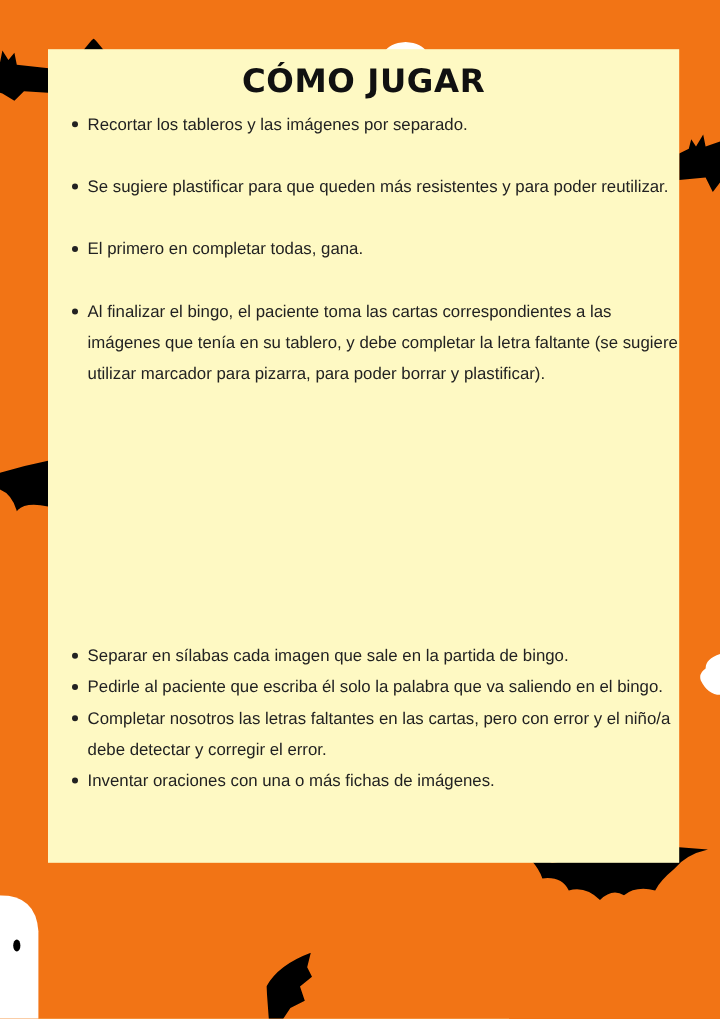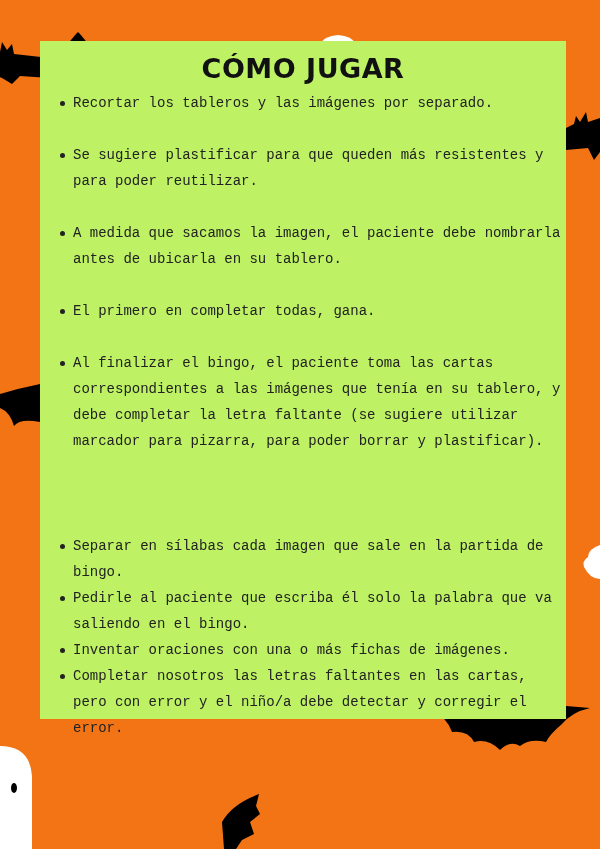--- a/index.html
+++ b/index.html
@@ -4,32 +4,32 @@
   <style>
     html, body { margin: 0; padding: 0; }
     body {
       width: 600px; height: 849px; overflow: hidden; position: relative;
       background: #F27415;
       font-family: "DejaVu Sans", sans-serif;
     }
     .deco { position: absolute; }
     .panel {
       position: absolute; left: 40px; top: 41px; width: 526px; height: 678px;
-      background: #bef264; box-sizing: border-box;
+      background: #fef9c3; box-sizing: border-box;
     }
     .title {
       position: absolute; left: 0; top: 12px; width: 100%;
       text-align: center; font-size: 27px; font-weight: bold; color: #111;
       letter-spacing: 0.5px; font-family: "DejaVu Sans", sans-serif;
     }
     .list { position: absolute; left: 0; margin: 0; padding: 0; list-style: none; }
     .list li {
       position: relative; padding-left: 33px; 
       font-size: 14px; line-height: 26px; color: #222;
-      font-family: Liberation Mono, monospace;
+      font-family: Liberation Sans, sans-serif;
     }
     .list li::before {
       content: ""; position: absolute; left: 20px; top: 11px;
       width: 5px; height: 5px; border-radius: 50%; background: #222;
     }
     .main-list { top: 49px; }
     .main-list li { margin-bottom: 26px; }
     .subheading {
       position: absolute; left: 5px; top: 469px;
       font-size: 14px; color: #222; text-decoration: underline;
@@ -70,25 +70,24 @@
 <svg class="deco" style="left:320px;top:34px" width="36" height="10" viewBox="0 0 36 10">
   <path d="M0 10 Q4 2 18 1 Q32 2 36 10 Z" fill="#fff"></path>
 </svg>
 
 <div class="panel">
   <div class="title">CÓMO JUGAR</div>
 
   <ul class="list main-list">
     <li>Recortar los tableros y las imágenes por separado.</li>
     <li>Se sugiere plastificar para que queden más resistentes y para poder reutilizar.</li>
-    <li>A medida que sacamos la imagen, el paciente debe nombrarla antes de ubicarla en su tablero.</li>
     <li>El primero en completar todas, gana.</li>
     <li>Al finalizar el bingo, el paciente toma las cartas correspondientes a las imágenes que tenía en su tablero, y debe completar la letra faltante (se sugiere utilizar marcador para pizarra, para poder borrar y plastificar).</li>
   </ul>
 
 
   <ul class="list sub-list">
     <li>Separar en sílabas cada imagen que sale en la partida de bingo.</li>
     <li>Pedirle al paciente que escriba él solo la palabra que va saliendo en el bingo.</li>
+    <li>Completar nosotros las letras faltantes en las cartas, pero con error y el niño/a debe detectar y corregir el error.</li>
     <li>Inventar oraciones con una o más fichas de imágenes.</li>
-    <li>Completar nosotros las letras faltantes en las cartas, pero con error y el niño/a debe detectar y corregir el error.</li>
   </ul>
 </div>
 
 </body></html>

